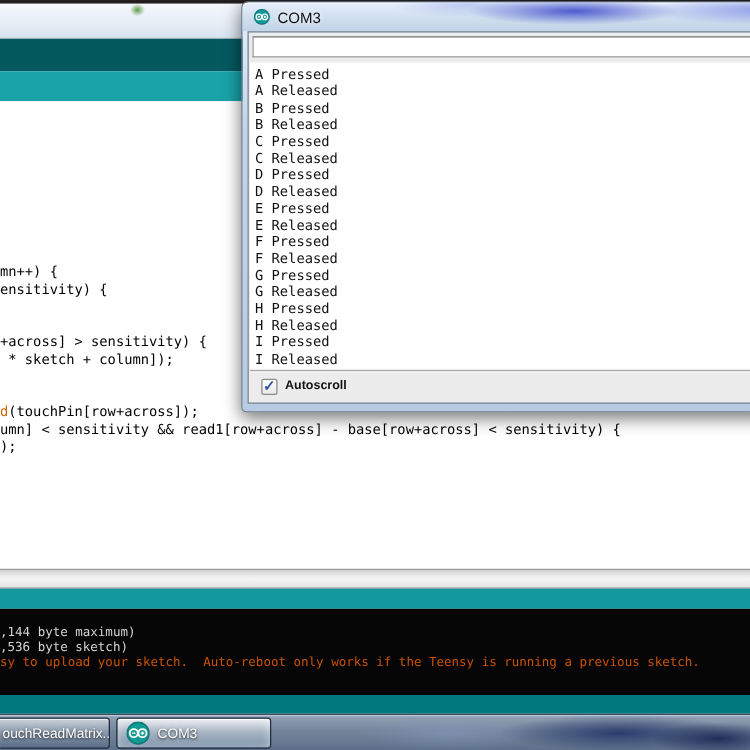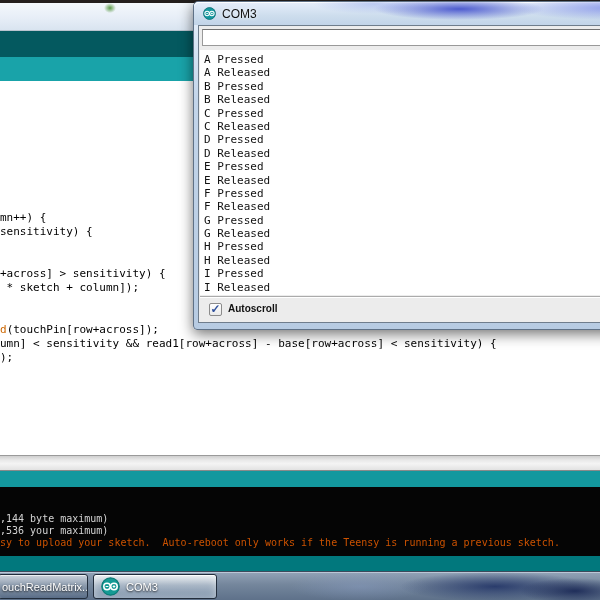--- a/index.html
+++ b/index.html
@@ -19,21 +19,21 @@
   .code-lines     { position:absolute; left:0; top:130px; width:600px; }
   .code-line      { height:14px; line-height:14px; font-family:"DejaVu Sans Mono", monospace;
                     font-size:11px; color:#000; white-space:pre; }
   .code-line .fn  { color:#cc6600; }
 
   .ide-hscroll    { position:absolute; left:0; top:455px; width:600px; height:16px;
                     background:linear-gradient(#cfcfcf,#e9e9e9 30%,#f4f4f4 55%,#e2e2e2);
                     border-top:1px solid #9a9a9a; border-bottom:1px solid #8a8a8a; }
   .ide-status     { position:absolute; left:0; top:471px; width:600px; height:16px; background:#13989e; }
   .ide-console    { position:absolute; left:0; top:487px; width:600px; height:69px; background:#050505; }
-  .console-lines  { position:absolute; left:0; top:14px; width:600px;margin-top:12px; }
+  .console-lines  { position:absolute; left:0; top:14px; width:600px; }
   .console-line   { height:12px; line-height:12px; font-family:"DejaVu Sans Mono", monospace;
                     font-size:10px; white-space:pre; color:#d4d4d4; }
   .console-line.warning { color:#cc5200; }
   .ide-footer     { position:absolute; left:0; top:556px; width:600px; height:15px; background:#01787d; }
 
   
   .taskbar { position:absolute; left:0; top:571px; width:600px; height:29px;
              background:linear-gradient(#93a3b7,#74869c 45%,#5e718a);
              border-top:1px solid #3d4a5c; box-shadow:inset 0 1px 0 rgba(220,230,240,.55); }
   .tb-blob-dark  { position:absolute; left:400px; top:0; width:190px; height:29px;
@@ -96,40 +96,40 @@
 <div class="ide-titlebar">
   <div class="green-smudge"></div>
 </div>
 
 <div class="ide-toolbar"></div>
 <div class="ide-tabstrip"></div>
 
 <div class="ide-editor">
   <div class="code-lines">
       <div class="code-line"><span>mn++) {</span></div>
-      <div class="code-line"><span>sensitivity) {</span></div>
+      <div class="code-line"><span>ensitivity) {</span></div>
       <div class="code-line"></div>
       <div class="code-line"></div>
       <div class="code-line"><span>+across] &gt; sensitivity) {</span></div>
       <div class="code-line"><span> * sketch + column]);</span></div>
       <div class="code-line"></div>
       <div class="code-line"></div>
       <div class="code-line"><span class="fn">d</span><span>(touchPin[row+across]);</span></div>
       <div class="code-line"><span>umn] &lt; sensitivity &amp;&amp; read1[row+across] - base[row+across] &lt; sensitivity) {</span></div>
       <div class="code-line"><span>);</span></div>
     </div>
 </div>
 
 <div class="ide-hscroll"></div>
 <div class="ide-status"></div>
 
 <div class="ide-console">
   <div class="console-lines">
       <div class="console-line">,144 byte maximum)</div>
-      <div class="console-line">,536 your maximum)</div>
+      <div class="console-line">,536 byte sketch)</div>
       <div class="console-line warning">sy to upload your sketch.  Auto-reboot only works if the Teensy is running a previous sketch.</div>
     </div>
 </div>
 
 <div class="ide-footer"></div>
 
 <div class="sm-window">
   <div class="sm-titlebar">
     <div class="sm-blob3"></div>
     <div class="sm-blob1"></div>

